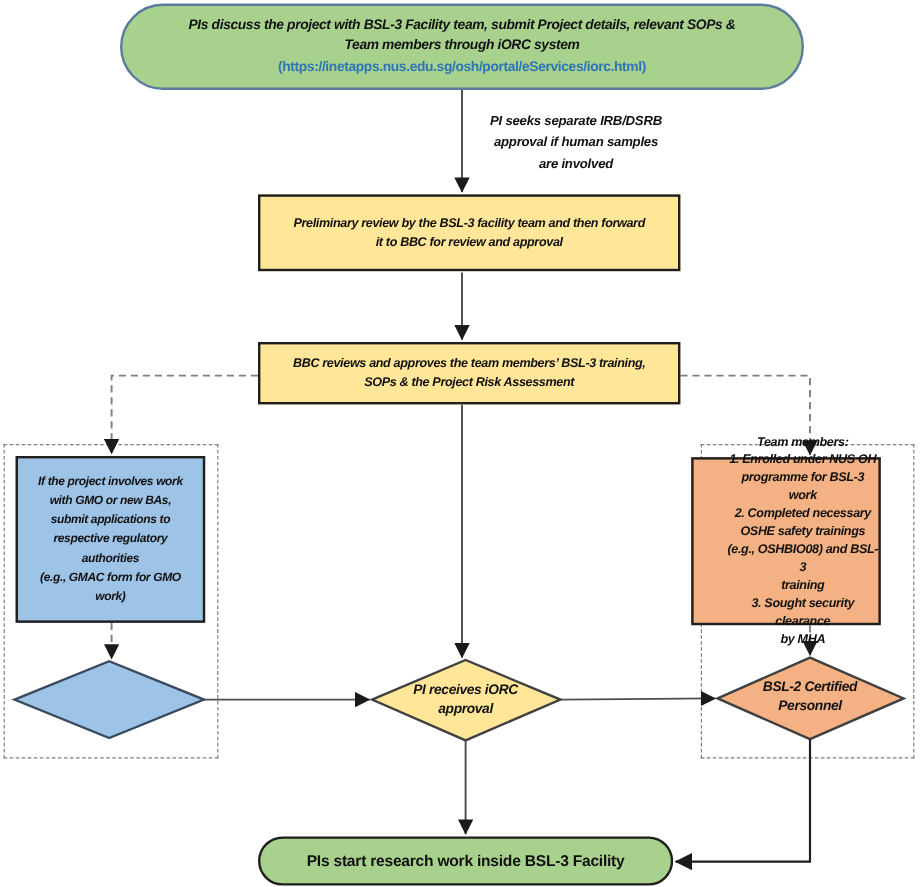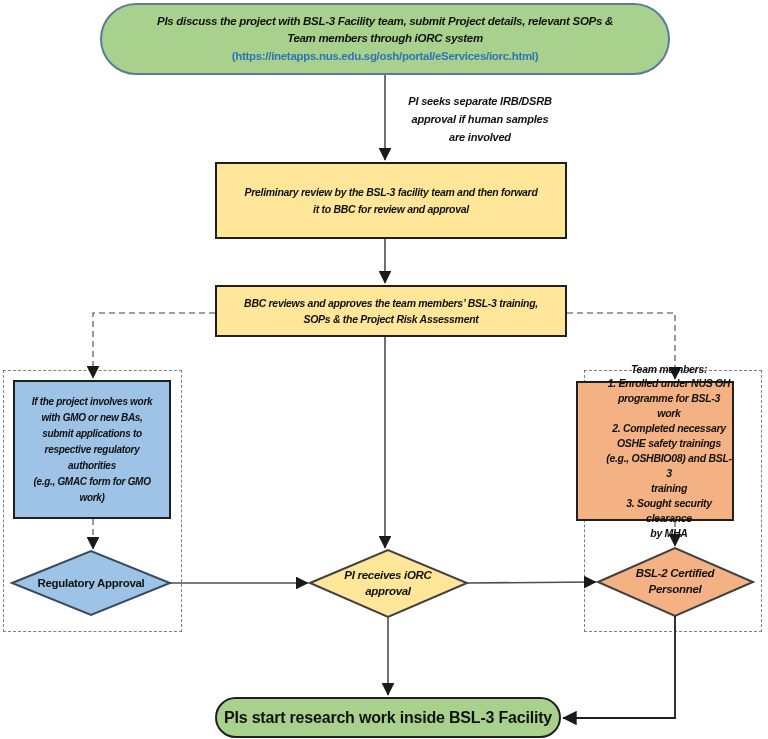--- a/index.html
+++ b/index.html
@@ -21,21 +21,21 @@
   }
   .start-link{color:#2e75b6;cursor:pointer;}
   .side-note{
     position:absolute;left:395px;top:92px;width:170px;text-align:center;
     font-size:11px;line-height:1.65;letter-spacing:-0.2px;
   }
   .process{
     background:#ffe699;border:2px solid #1f1f1f;
     font-size:10.5px;line-height:1.55;letter-spacing:-0.3px;
   }
-  .proc-preliminary{left:215px;top:162px;width:352px;height:77px;}
+  .proc-preliminary{left:215px;top:162px;width:352px;height:64px;}
   .proc-bbc{left:215px;top:285px;width:352px;height:52px;}
   .info-blue{
     left:13px;top:380px;width:158px;height:139px;
     background:#9dc3e6;border:2px solid #1f1f1f;
     font-size:10px;line-height:1.6;letter-spacing:-0.3px;
   }
   .info-peach{
     left:576px;top:381px;width:158px;height:140px;
     background:#f4b183;border:2px solid #1f1f1f;
     font-size:10.5px;line-height:1.42;letter-spacing:-0.3px;padding-left:28px;
@@ -48,21 +48,21 @@
   .diamond-label{
     position:absolute;text-align:center;font-size:11.5px;line-height:1.35;
     letter-spacing:-0.3px;pointer-events:none;
   }
   .lbl-regulatory{left:11px;top:576px;width:160px;}
   .lbl-iorc{left:318px;top:568px;width:140px;}
   .lbl-bsl3{left:605px;top:566px;width:140px;}
   .end-node{
     left:215px;top:697px;width:346px;height:41px;
     background:#a9d18e;border:2px solid #1f1f1f;border-radius:21px;
-    font-size:16px;letter-spacing:-0.2px;
+    font-size:13px;letter-spacing:-0.2px;
   }
   #connector-layer{position:absolute;left:0;top:0;z-index:2;pointer-events:none;}
   .layer-top{z-index:3;}
 </style>
 </head>
 <body>
 
 <div id="canvas">
 
   <div class="dashed-frame frame-left"></div>
@@ -126,21 +126,20 @@
 1. Enrolled under NUS OH
 programme for BSL-3 work
 2. Completed necessary
 OSHE safety trainings
 (e.g., OSHBIO08) and BSL-3
 training
 3. Sought security clearance
 by MHA</div>
   </div>
 
-  <div class="diamond-label lbl-regulatory layer-top">Regulatory Approval</div>
   <div class="diamond-label lbl-iorc pre layer-top">PI receives iORC
 approval</div>
   <div class="diamond-label lbl-bsl3 pre layer-top">BSL-2 Certified
 Personnel</div>
 
   <div class="node end-node layer-top">
     <div>PIs start research work inside BSL-3 Facility</div>
   </div>
 
 </div>

